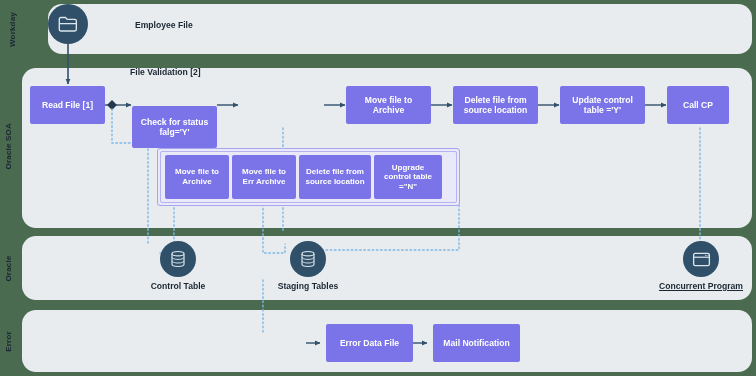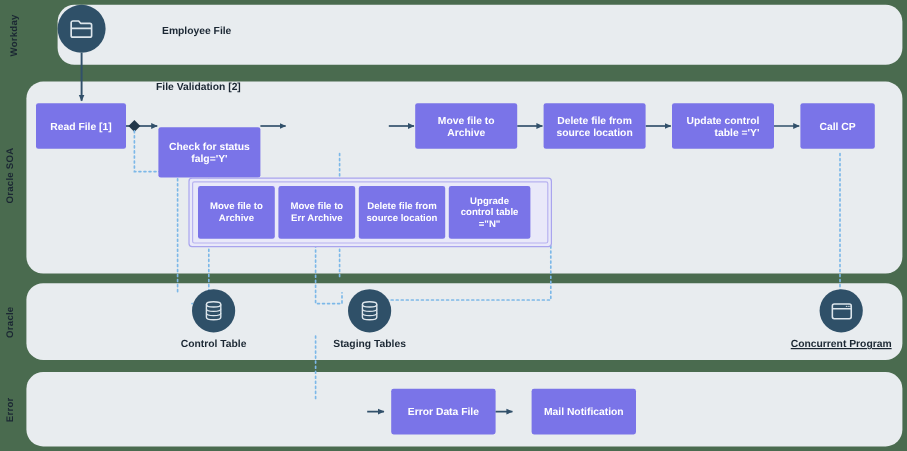--- a/index.html
+++ b/index.html
@@ -184,21 +184,21 @@
   <div class="pbox" style="left:132px; top:86px; width:85px; height:42px; white-space:pre-line;margin-top:20px;">Check for status
 falg='Y'</div>
 
 
   <div class="pbox" style="left:346px; top:86px; width:85px; height:38px; white-space:pre-line;">Move file to
 Archive</div>
 
   <div class="pbox" style="left:453px; top:86px; width:85px; height:38px; white-space:pre-line;">Delete file from
 source location</div>
 
-  <div class="pbox" style="left:560px; top:86px; width:85px; height:38px; white-space:pre-line;text-align:right;">Update control
+  <div class="pbox" style="left:560px; top:86px; width:85px; height:38px; white-space:pre-line;">Update control
 table ='Y'</div>
 
   <div class="pbox" style="left:667px; top:86px; width:62px; height:38px;">Call CP</div>
 
   <div class="subproc" style="left:157px; top:148px; width:303px; height:58px;">
     <div class="subproc-inner"></div>
   </div>
 
   <div class="pbox small" style="left:165px; top:155px; width:64px; height:44px; white-space:pre-line;">Move file to
 Archive</div>
@@ -240,21 +240,21 @@
       <circle cx="16.4" cy="7.2" r="0.62" fill="#dde6ec"></circle>
       <circle cx="18.1" cy="7.2" r="0.62" fill="#dde6ec"></circle>
       <circle cx="19.8" cy="7.2" r="0.62" fill="#dde6ec"></circle>
     </svg>
   </div>
   <div class="node-label" style="left:655px; top:281px; width:92px;text-decoration:underline;">Concurrent Program</div>
 
 
   <div class="pbox" style="left:326px; top:324px; width:87px; height:38px;">Error Data File</div>
 
-  <div class="pbox" style="left:433px; top:324px; width:87px; height:38px;margin-left:10px;">Mail Notification</div>
+  <div class="pbox" style="left:433px; top:324px; width:87px; height:38px;">Mail Notification</div>
 
   <svg class="overlay" viewBox="0 0 756 376">
     <defs>
       <marker id="arw2" markerWidth="6" markerHeight="6" refX="5" refY="3" orient="auto" markerUnits="userSpaceOnUse">
         <path d="M0,0.6 L5.4,3 L0,5.4 z" fill="#31506a"></path>
       </marker>
     </defs>
     <line x1="306" y1="343" x2="320" y2="343" stroke="#31506a" stroke-width="1.4" marker-end="url(#arw2)"></line>
     <line x1="413" y1="343" x2="427" y2="343" stroke="#31506a" stroke-width="1.4" marker-end="url(#arw2)"></line>
   </svg>

